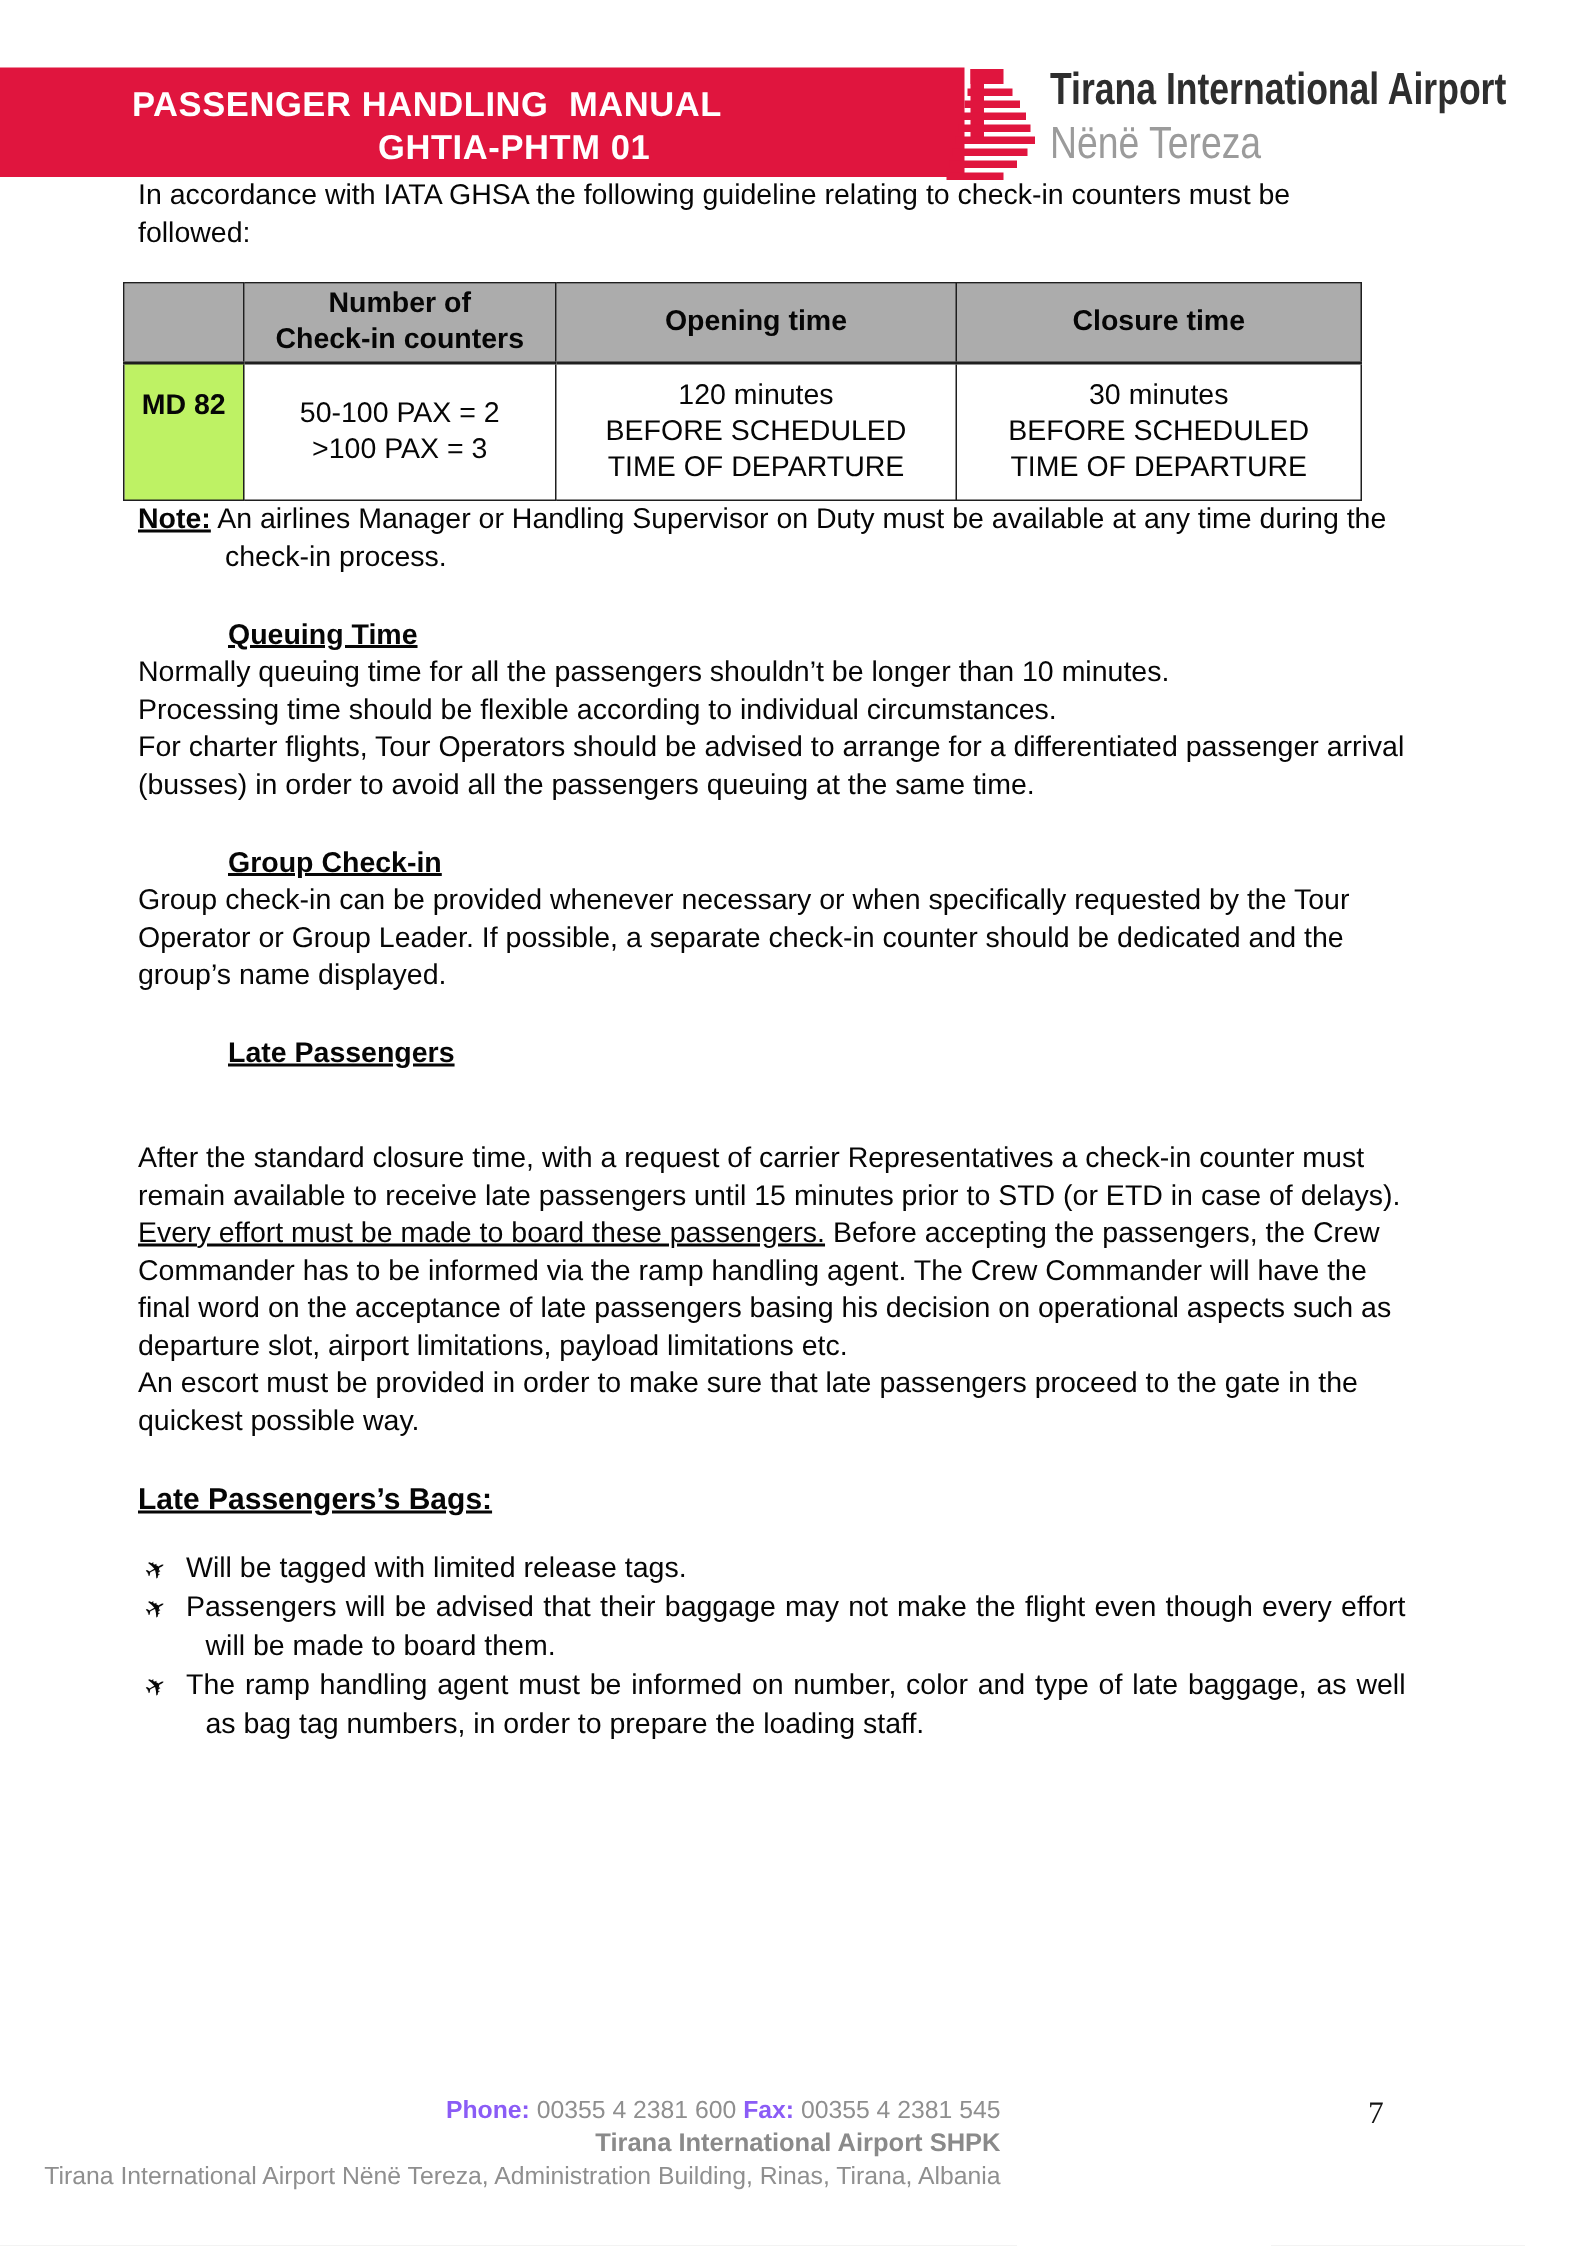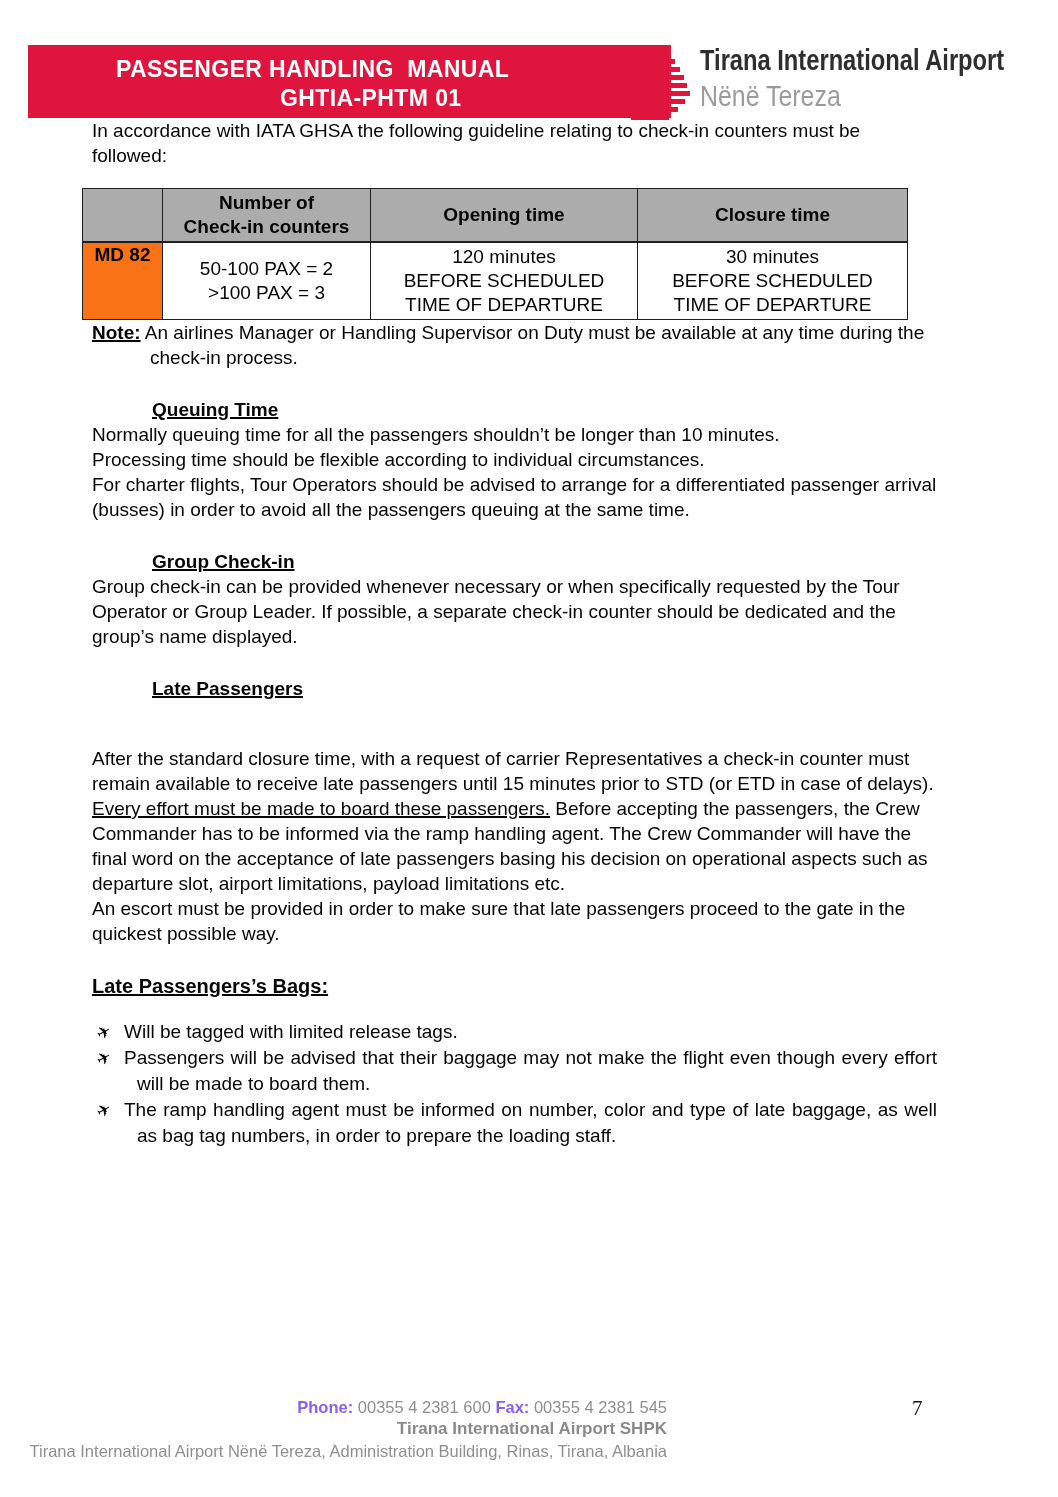--- a/index.html
+++ b/index.html
@@ -2,38 +2,38 @@
 <html><head>
 <meta charset="utf-8">
 <style>
   html,body{margin:0;padding:0;background:#e9e9e9;}
   .page{
     width:1058px;height:1497px;position:relative;margin:0 auto;
     background:#ffffff;font-family:"Liberation Sans",sans-serif;color:#060606;
     overflow:hidden;
   }
   
-  .banner{position:absolute;left:0;top:45px;width:643px;height:73px;background:#E0153E;margin-left:28px;}
+  .banner{position:absolute;left:0;top:45px;width:643px;height:73px;background:#E0153E;}
   .banner-l1{position:absolute;left:88px;top:11px;font-size:23px;font-weight:bold;color:#fff;white-space:pre;letter-spacing:.4px;}
   .banner-l2{position:absolute;left:252px;top:40px;font-size:23px;font-weight:bold;color:#fff;white-space:pre;letter-spacing:.4px;}
   .logo-icon{position:absolute;left:628px;top:46px;}
   .logo-icon rect{fill:#E0153E;}
   .logo-text{position:absolute;left:700px;top:42px;}
   .logo-title{font-size:30px;font-weight:bold;color:#2E2E2E;transform:scaleX(.79);transform-origin:left;white-space:nowrap;line-height:36px;}
   .logo-sub{font-size:30px;font-weight:normal;color:#9B9B9B;transform:scaleX(.83);transform-origin:left;white-space:nowrap;line-height:36px;}
   
   .content{position:absolute;top:118px;left:92px;width:845px;font-size:19px;line-height:25px;}
   .content p{margin:0;}
   .intro{margin-top:70px;}
   
   table.guideline{border-collapse:collapse;table-layout:fixed;margin:20px 0 0 -10px;}
   table.guideline td{border:1.6px solid #1f1f1f;text-align:center;padding:2px 4px;white-space:pre-line;}
   table.guideline .hdr td{background:#ACACAC;font-weight:bold;height:48px;line-height:24px;border-bottom-width:2.5px;vertical-align:middle;}
   table.guideline .bodyrow td{height:72px;line-height:24px;vertical-align:middle;background:#fff;}
-  table.guideline td.ac{background:#f97316;font-weight:bold;vertical-align:top;padding-top:0;}
+  table.guideline td.ac{background:#bef264;font-weight:bold;vertical-align:top;padding-top:16px;}
   
   .note{margin-top:24px;padding-left:58px;text-indent:-58px;}
   .note-label{font-weight:bold;text-decoration:underline;text-decoration-thickness:2px;}
   
   .sec-head{margin-top:27px;margin-left:60px;font-weight:bold;text-decoration:underline;text-decoration-thickness:2px;line-height:25px;}
   .sec-head.extra-after{margin-bottom:45px;}
   .para{margin-top:25px;white-space:pre-line;}
   .para-tight{margin-top:22px;}
   .para-late{margin-top:0;}
   .u-phrase{text-decoration:underline;text-decoration-thickness:2px;}

